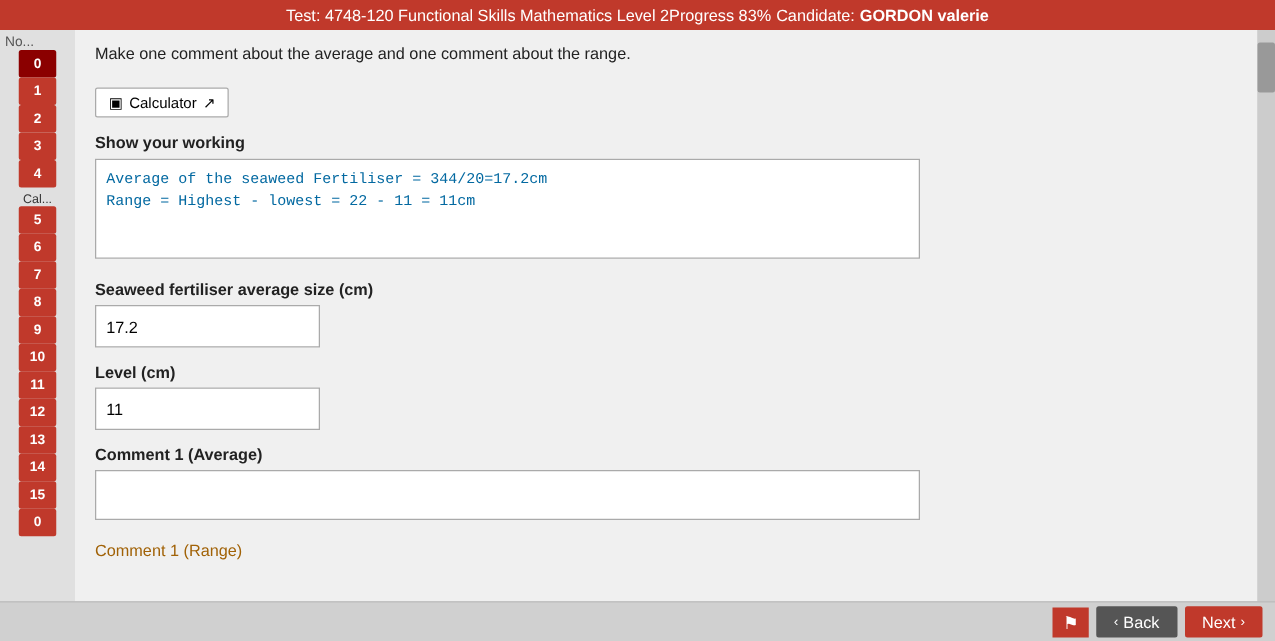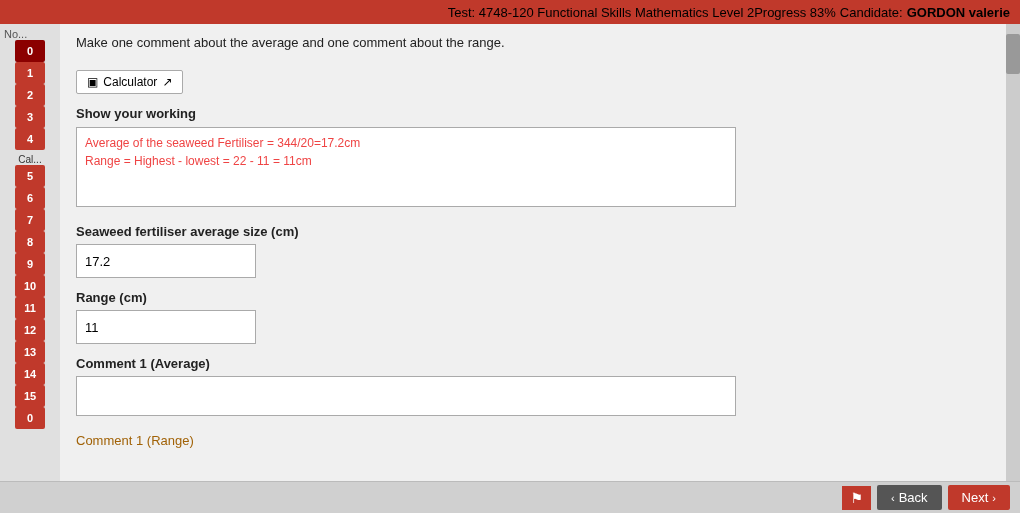--- a/index.html
+++ b/index.html
@@ -1,22 +1,22 @@
 <!DOCTYPE html>
 <html><head>
   <meta charset="utf-8">
   <style>
     * { box-sizing: border-box; margin: 0; padding: 0; }
     body { font-family: Arial, sans-serif; background: #c8c8c8; width: 1020px; height: 513px; overflow: hidden; font-size: 13px; }
 
     .top-bar {
       background: #c0392b;
-      color: #000000;
-      display: flex;
-      justify-content: flex-end;
+      color: #ffffff;
+      display: flex;
+      justify-content: center;
       align-items: center;
       padding: 11px 10px;
       height: 24px;
     }
 
     .main-layout {
       display: flex;
       height: calc(513px - 24px);
     }
 
@@ -77,23 +77,23 @@
       margin-bottom: 6px;
     }
 
     .working-textarea {
       width: 660px;
       height: 80px;
       border: 1px solid #aaa;
       background: white;
       padding: 6px 8px;
       font-size: 12px;
-      color: #ef4444;
+      color: #0369a1;
       resize: none;
-      font-family: Liberation Sans, sans-serif;
+      font-family: Liberation Mono, monospace;
       line-height: 1.5;
       margin-bottom: 14px;
     }
 
     .field-label {
       font-size: 13px;
       color: #222;
       margin-bottom: 5px;
       font-weight: bold;
     }
@@ -244,21 +244,21 @@
       <span>↗</span>
     </button>
 
     <div class="section-label">Show your working</div>
     <textarea class="working-textarea" style="">Average of the seaweed Fertiliser = 344/20=17.2cm
 Range = Highest - lowest = 22 - 11 = 11cm</textarea>
 
     <div class="field-label">Seaweed fertiliser average size (cm)</div>
     <input class="input-field" type="text" value="17.2" style="">
 
-    <div class="field-label">Range (cm)</div>
+    <div class="field-label">Level (cm)</div>
     <input class="input-field" type="text" value="11" style="">
 
     <div class="field-label">Comment 1 (Average)</div>
     <textarea class="comment-field" style=""></textarea>
 
     <div class="comment-label-range">Comment 1 (Range)</div>
   </div>
 
   <div class="right-scrollbar">
     <div class="scrollbar-thumb"></div>

